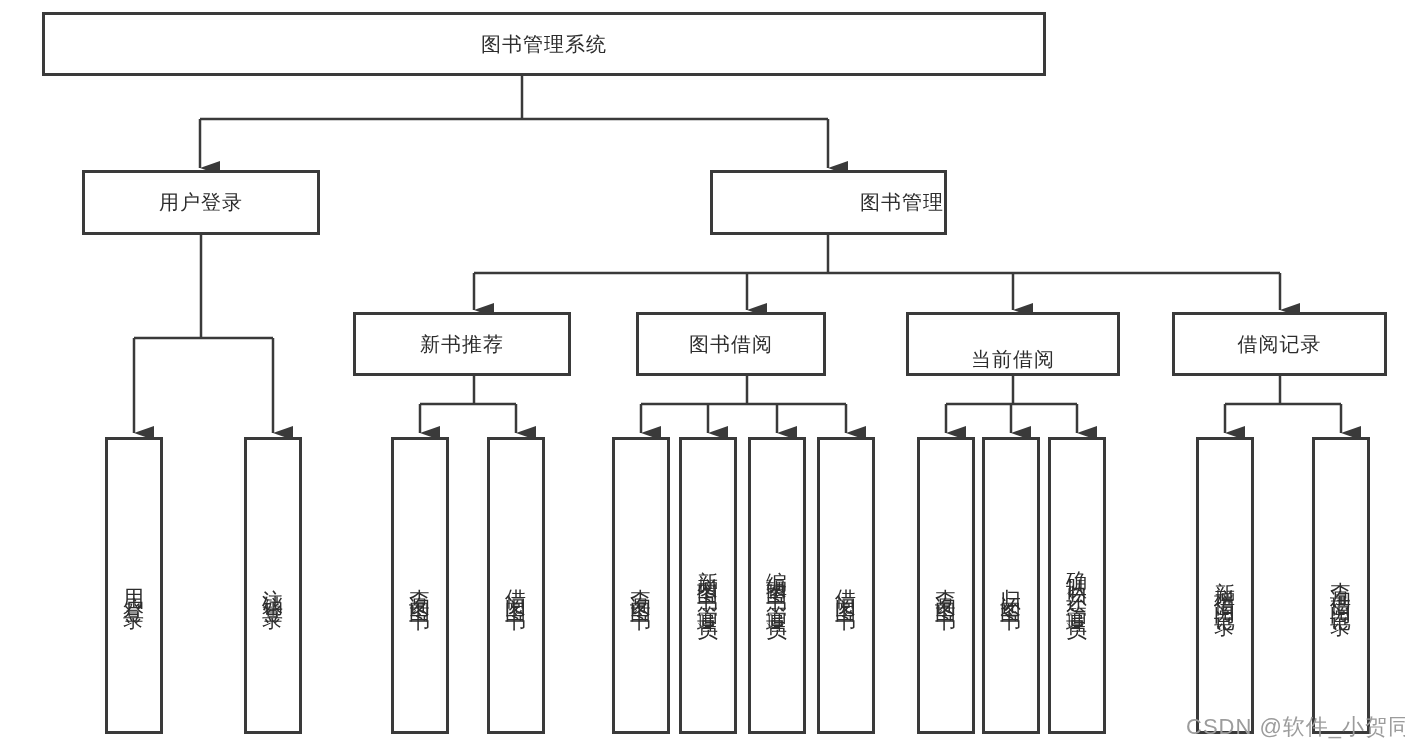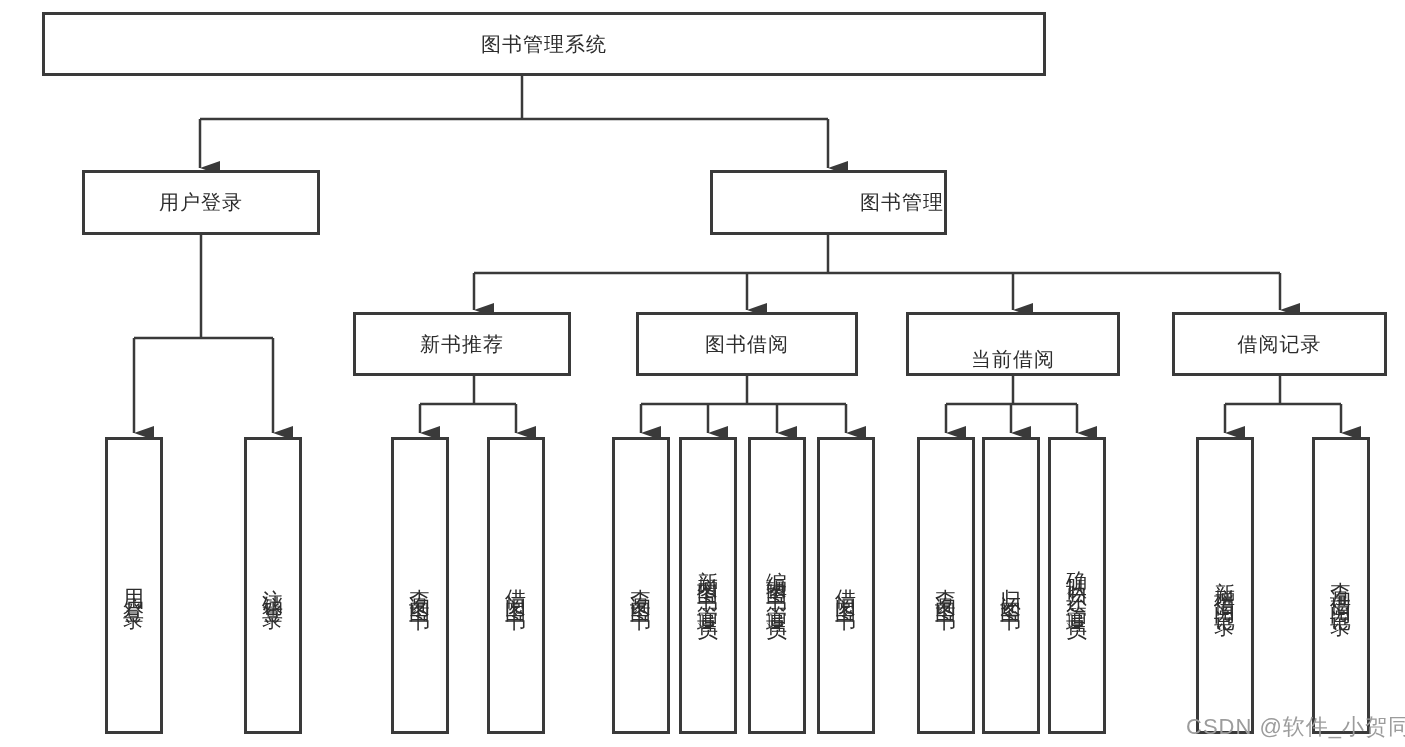--- a/index.html
+++ b/index.html
@@ -45,21 +45,21 @@
     line-height: 1;
     white-space: nowrap;
   }
   
   .n-root   { left: 18px;   top: 12px;  width: 1004px; height: 64px; margin-left: 24px; }
   
   .n-l2a    { left: 82px;   top: 170px; width: 238px;  height: 65px; }
   .n-l2b    { left: 710px;  top: 170px; width: 237px;  height: 65px; justify-content: flex-end; }
   
   .n-l3a    { left: 353px;  top: 312px; width: 218px;  height: 64px; }
-  .n-l3b    { left: 636px;  top: 312px; width: 222px;  height: 64px; }
+  .n-l3b    { left: 636px;  top: 312px; width: 190px;  height: 64px; }
   .n-l3c    { left: 906px;  top: 312px; width: 214px;  height: 64px; align-items: flex-end; }
   .n-l3d    { left: 1172px; top: 312px; width: 215px;  height: 64px; text-align: right; }
   
   .leaf     { top: 437px; width: 58px; height: 297px; }
   .n-g1a { left: 105px; }  .n-g1b { left: 244px; }
   .n-g2a { left: 391px; }  .n-g2b { left: 487px; }
   .n-g3a { left: 612px; }  .n-g3b { left: 679px; }
   .n-g3c { left: 748px; }  .n-g3d { left: 817px; }
   .n-g4a { left: 917px; }  .n-g4b { left: 982px; }
   .n-g4c { left: 1048px; }

